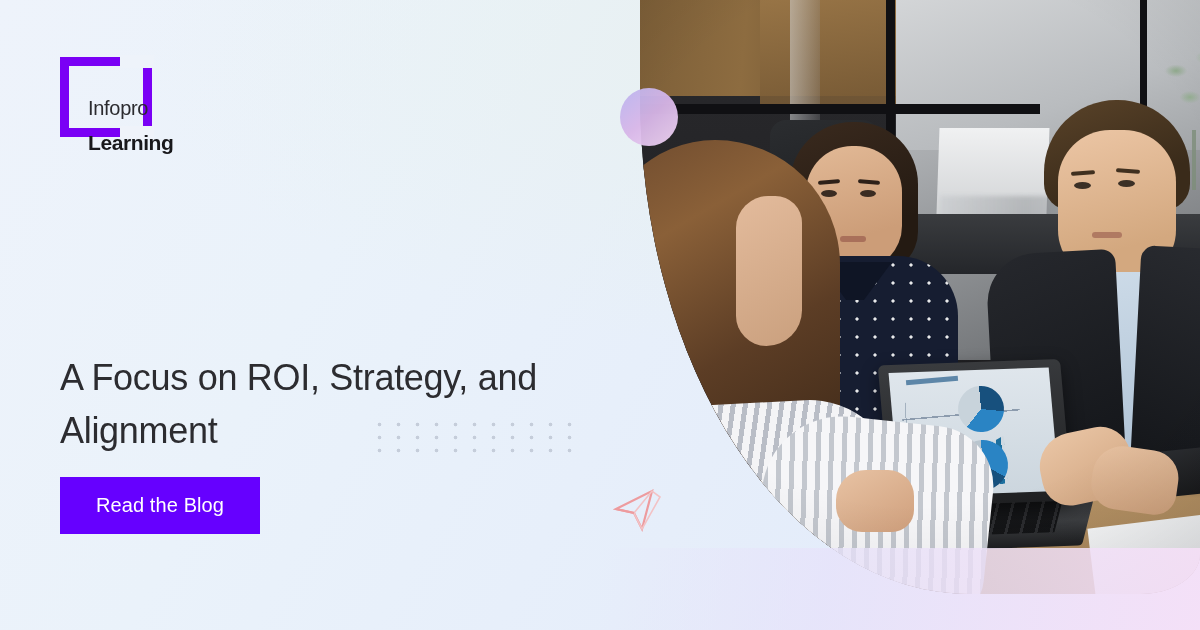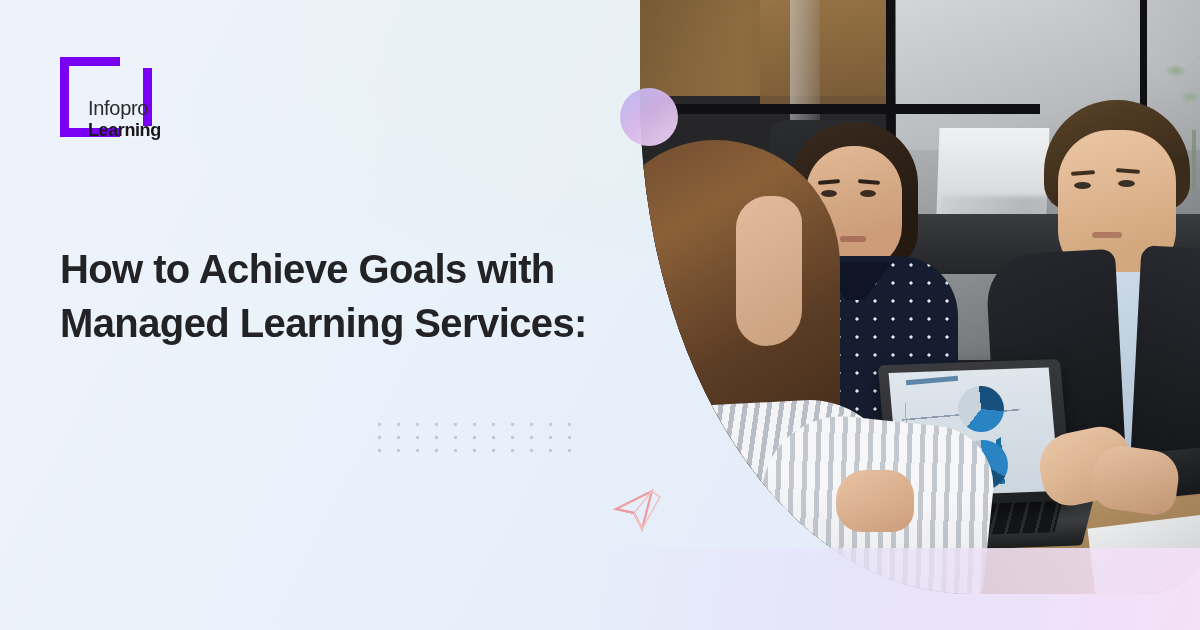--- a/index.html
+++ b/index.html
@@ -386,22 +386,22 @@
   .logo-text {
     position:absolute; left:88px; top:62px;
     line-height:1;
   }
   .logo-text .t1 {
     display:block; font-size:20px; color:#2b2b2f; font-weight:400;
     letter-spacing:-.3px;
     margin-top:36px;
   }
   .logo-text .t2 {
-    display:block; font-size:18px; color:#18181b; font-weight:700;
-    letter-spacing:-.4px; margin-top:3px;
+    display:block; font-size:21px; color:#18181b; font-weight:700;
+    letter-spacing:-.4px; margin-top:14px;
   }
 
   .badge {
     position:absolute; left:61px; top:189px;
     background:#2C96F5;
     color:#ffffff;
     font-size:19px;
     font-weight:700;
     padding:9px 27px;
     border-radius:22px;
@@ -532,17 +532,18 @@
     <div class="logo-frame"></div>
     <div class="logo-notch-t"></div>
     <div class="logo-notch-b"></div>
   </div>
   <div class="logo-text">
     <span class="t1">Infopro</span>
     <span class="t2">Learning</span>
   </div>
 
 
-  <h1 class="headline">How to Achieve Goals with Managed Learning Services:</h1>
-
-
+
+  <h2 class="subhead">A Focus on ROI, Strategy, and Alignment</h2>
+
+  <button class="cta">Read the Blog</button>
 
 </div>
 
 </body></html>

